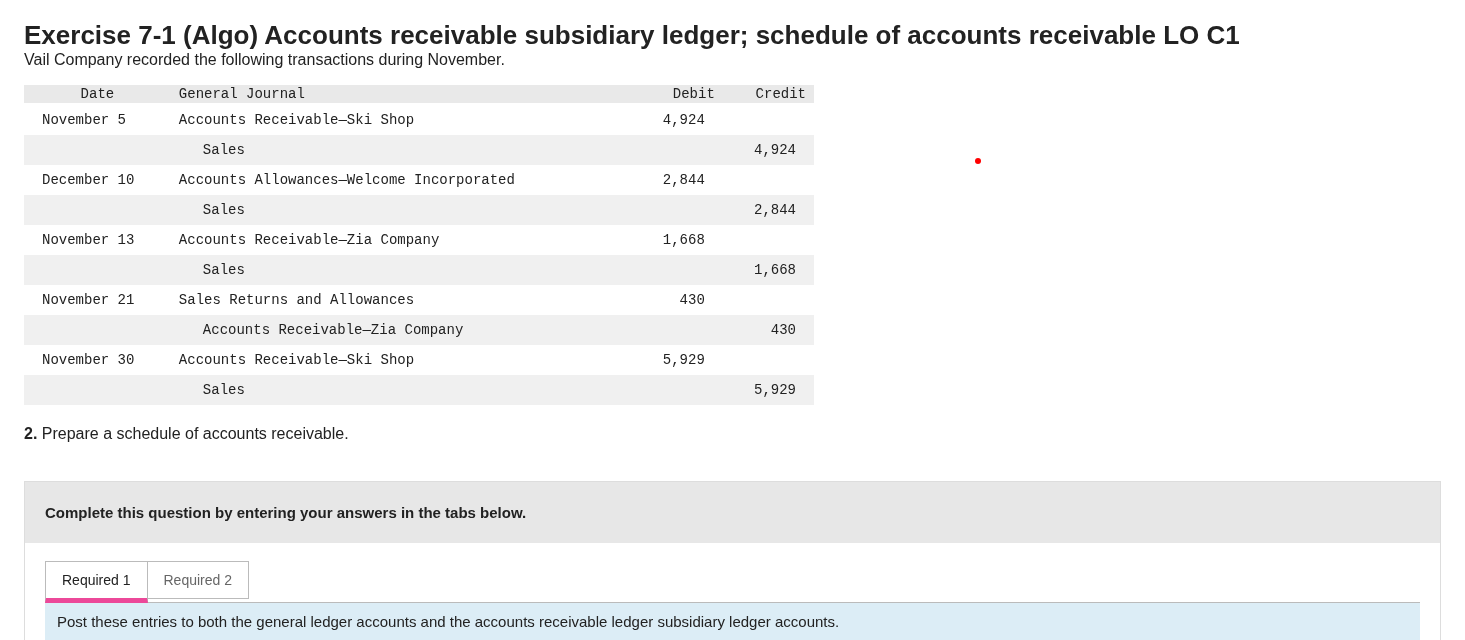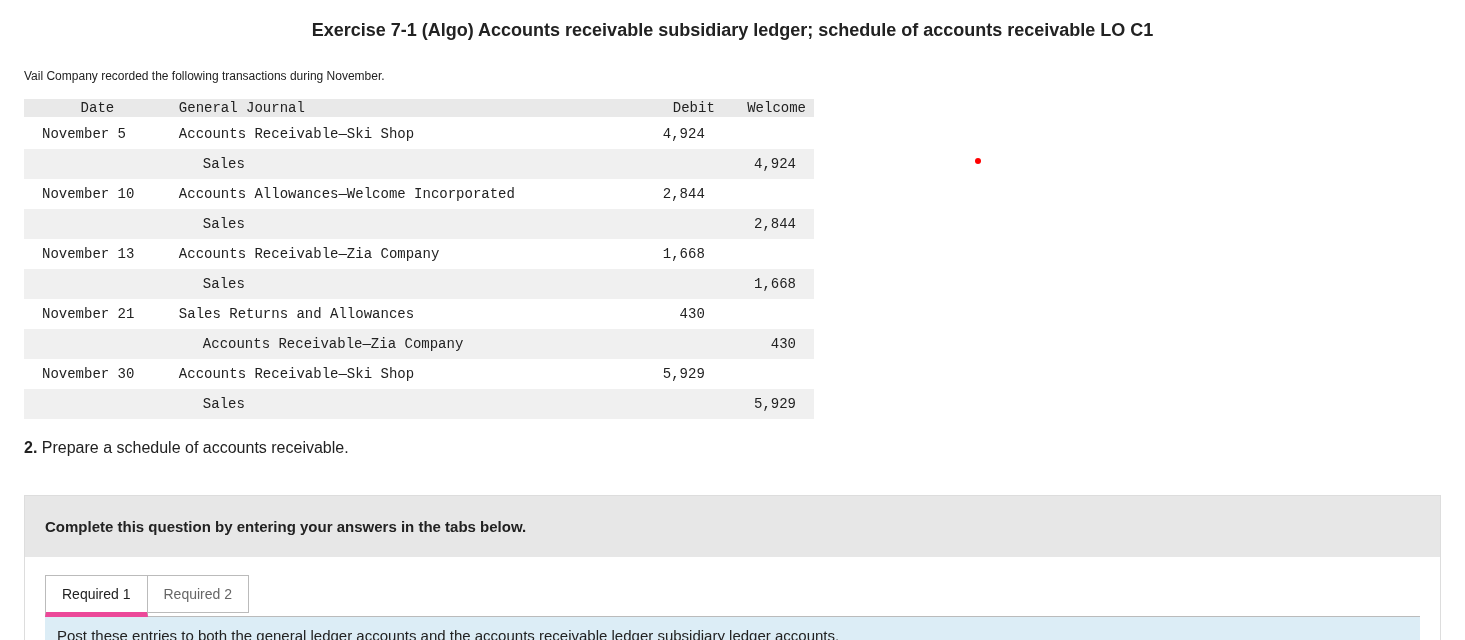--- a/index.html
+++ b/index.html
@@ -5,27 +5,25 @@
   * { box-sizing: border-box; margin: 0; padding: 0; }
   body {
     font-family: Arial, Helvetica, sans-serif;
     font-size: 15px;
     color: #222;
     padding: 20px 24px;
     background: #fff;
     width: 1465px;
   }
   h1.title {
-    font-size: 18px;
+    font-size: 26px;
     font-weight: bold;
-    margin-bottom: 28px;
-    text-align: center;
   }
   p.intro {
-    font-size: 12px;
+    font-size: 16px;
     margin-bottom: 1px;
   }
   .journal {
     width: 790px;
     font-family: "Courier New", Courier, monospace;
     font-size: 14px;
     border-collapse: collapse;
     margin-bottom: 18px;
     margin-top: 16px;
   }
@@ -113,38 +111,38 @@
 <h1 class="title">Exercise 7-1 (Algo) Accounts receivable subsidiary ledger; schedule of accounts receivable LO C1</h1>
 
 <p class="intro">Vail Company recorded the following transactions during November.</p>
 
 <table class="journal">
   <thead>
     <tr>
       <th class="col-date">Date</th>
       <th class="col-desc">General Journal</th>
       <th class="col-num">Debit</th>
-      <th class="col-num">Welcome</th>
+      <th class="col-num">Credit</th>
     </tr>
   </thead>
   <tbody id="journal-body">
       <tr class="odd">
         <td class="col-date">November 5</td>
         <td class="col-desc lvl1">Accounts Receivable—Ski Shop</td>
         <td class="col-num">4,924</td>
         <td class="col-num"></td>
       </tr>
       <tr class="even">
         <td class="col-date"></td>
         <td class="col-desc lvl2">Sales</td>
         <td class="col-num"></td>
         <td class="col-num">4,924</td>
       </tr>
       <tr class="odd">
-        <td class="col-date">November 10</td>
+        <td class="col-date">December 10</td>
         <td class="col-desc lvl1">Accounts Allowances—Welcome Incorporated</td>
         <td class="col-num">2,844</td>
         <td class="col-num"></td>
       </tr>
       <tr class="even">
         <td class="col-date"></td>
         <td class="col-desc lvl2">Sales</td>
         <td class="col-num"></td>
         <td class="col-num">2,844</td>
       </tr>

